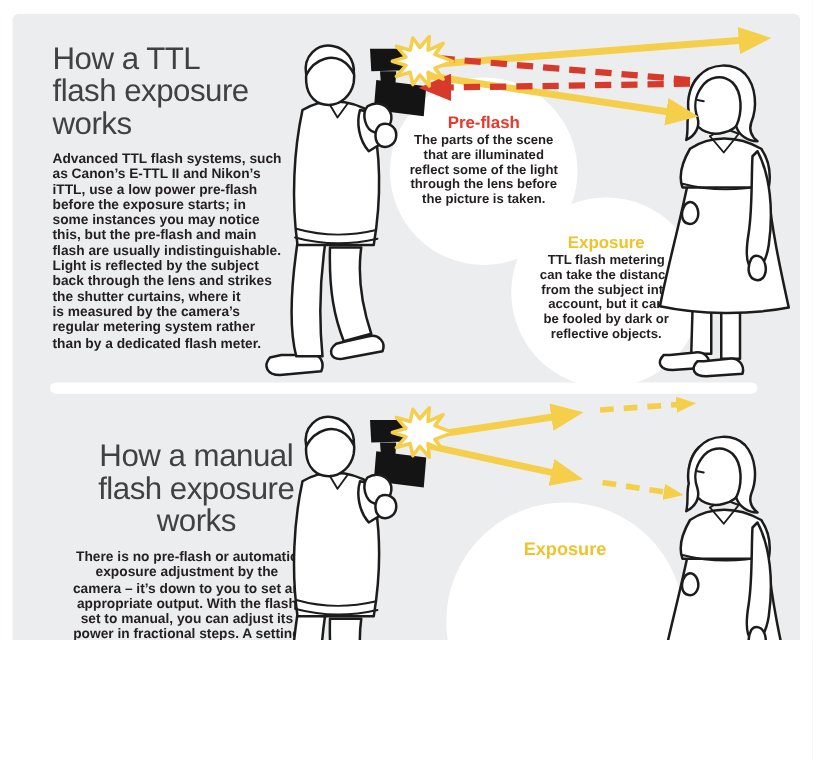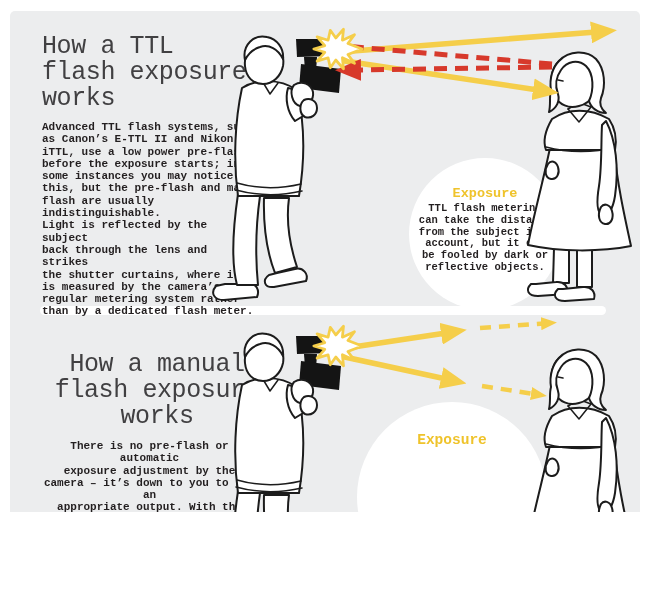--- a/index.html
+++ b/index.html
@@ -1,18 +1,18 @@
 <!DOCTYPE html>
 <html><head>
 <meta charset="utf-8">
 <title>TTL vs Manual Flash Exposure</title>
 <style>
   html,body{margin:0;padding:0;background:#ffffff;}
   .canvas{position:relative;width:650px;height:512px;overflow:hidden;
-          font-family:Liberation Mono, monospace;color:#231f20;}
+          font-family:Liberation Sans, sans-serif;color:#231f20;}
   .panel-bg{position:absolute;left:10px;top:11px;width:630px;height:580px;
             background:#ECEDEE;border-radius:5px;}
   .divider{position:absolute;left:40px;top:306px;width:566px;height:9px;
            background:#ffffff;border-radius:5px;}
   .title{position:absolute;left:42px;width:230px;margin:0;
          font-size:25px;font-weight:300;line-height:26px;color:#414042;
          letter-spacing:-0.4px;white-space:pre-line;}
   .t1{top:34px;}
   .t2{top:352px;text-align:center;}
   .body-text{position:absolute;left:42px;width:215px;margin:0;
@@ -53,20 +53,28 @@
 some instances you may notice
 this, but the pre-flash and main
 flash are usually indistinguishable.
 Light is reflected by the subject
 back through the lens and strikes
 the shutter curtains, where it
 is measured by the camera’s
 regular metering system rather
 than by a dedicated flash meter.</p>
 
+  <div class="circle c-preflash">
+    <div class="c-head red">Pre-flash</div>
+    <div class="c-body">The parts of the scene
+that are illuminated
+reflect some of the light
+through the lens before
+the picture is taken.</div>
+  </div>
 
   <div class="circle c-exposure1">
     <div class="c-head yellow">Exposure</div>
     <div class="c-body">TTL flash metering
 can take the distance
 from the subject into
 account, but it can
 be fooled by dark or
 reflective objects.</div>
   </div>

